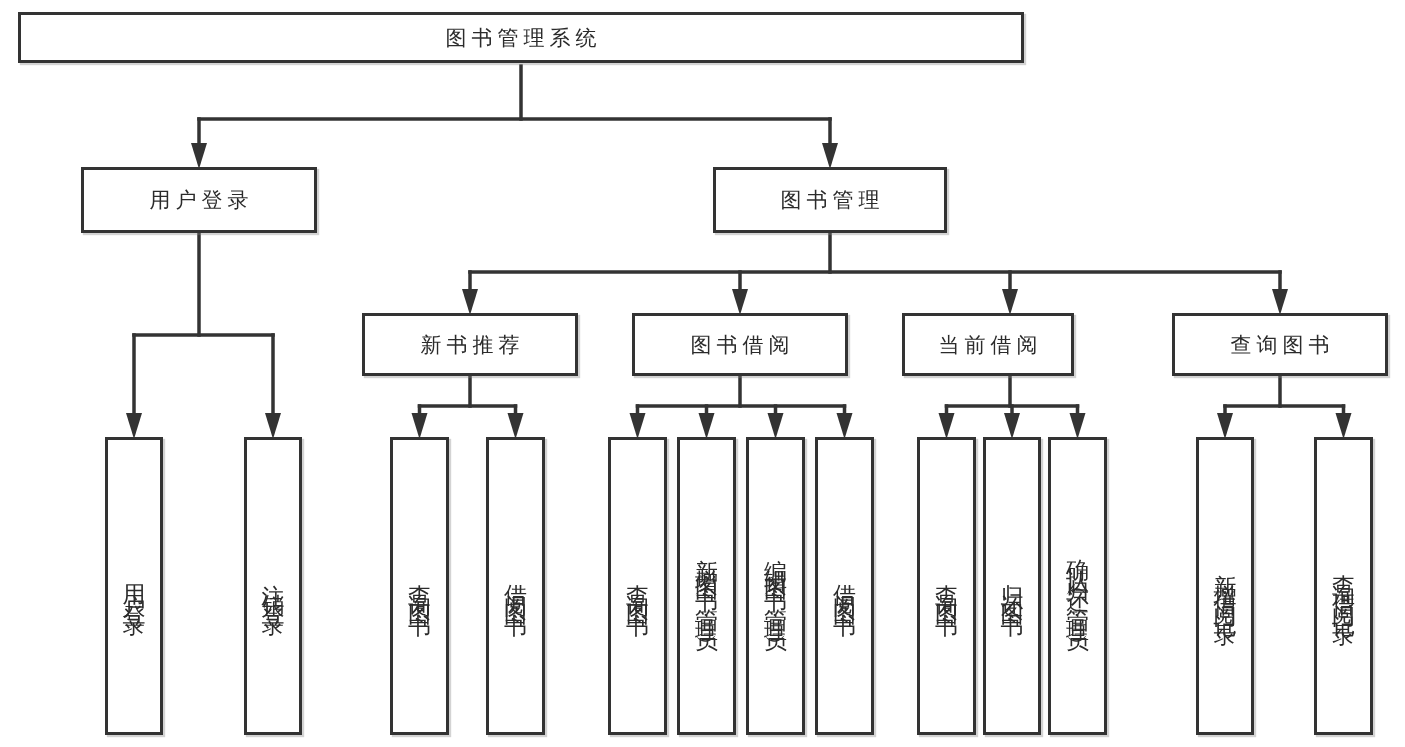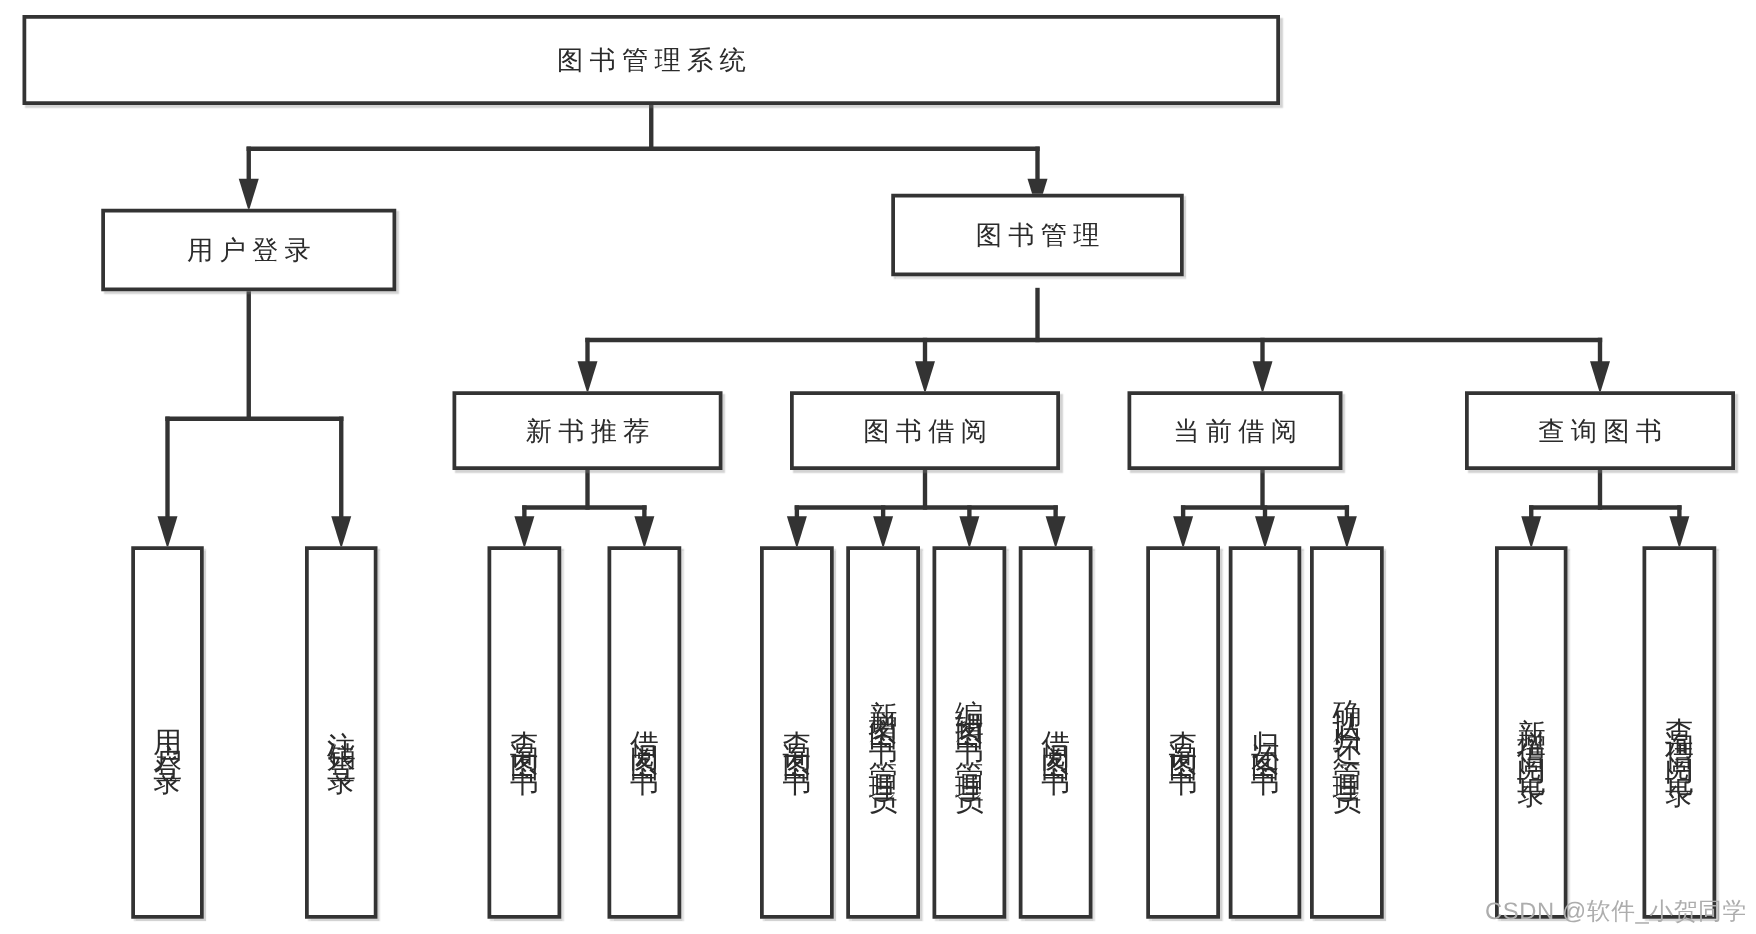--- a/index.html
+++ b/index.html
@@ -81,33 +81,33 @@
       <line x1="1280" y1="272" x2="1280" y2="295" stroke="#333333" stroke-width="3.5" stroke-linecap="square"></line>
       <polygon points="1280,315 1272,289 1288,289" fill="#333333"></polygon>
       <line x1="1280" y1="375" x2="1280" y2="406" stroke="#333333" stroke-width="3.5" stroke-linecap="square"></line>
       <line x1="1225" y1="406" x2="1343.5" y2="406" stroke="#333333" stroke-width="3.5" stroke-linecap="square"></line>
       <line x1="1225" y1="406" x2="1225" y2="419" stroke="#333333" stroke-width="3.5" stroke-linecap="square"></line>
       <polygon points="1225,439 1217,413 1233,413" fill="#333333"></polygon>
       <line x1="1343.5" y1="406" x2="1343.5" y2="419" stroke="#333333" stroke-width="3.5" stroke-linecap="square"></line>
       <polygon points="1343.5,439 1335.5,413 1351.5,413" fill="#333333"></polygon>
     </svg>
   <div id="nodes">
-      <div class="box" style="left: 18px; top: 12px; width: 1006px; height: 72px;">
+      <div class="box" style="left: 18px; top: 12px; width: 1006px; height: 51px;">
         <span class="h-label">图书管理系统</span>
       </div>
       <div class="box" style="left: 81px; top: 167px; width: 236px; height: 66px;">
         <span class="h-label">用户登录</span>
       </div>
       <div class="box" style="left: 105px; top: 437px; width: 58px; height: 298px;">
         <span class="v-label">用户登录</span>
       </div>
       <div class="box" style="left: 244px; top: 437px; width: 58px; height: 298px;">
         <span class="v-label">注销登录</span>
       </div>
-      <div class="box" style="left: 713px; top: 155px; width: 234px; height: 66px;">
+      <div class="box" style="left: 713px; top: 167px; width: 234px; height: 66px;">
         <span class="h-label">图书管理</span>
       </div>
       <div class="box" style="left: 362px; top: 313px; width: 216px; height: 63px;">
         <span class="h-label">新书推荐</span>
       </div>
       <div class="box" style="left: 390px; top: 437px; width: 59px; height: 298px;">
         <span class="v-label">查询图书</span>
       </div>
       <div class="box" style="left: 486px; top: 437px; width: 59px; height: 298px;">
         <span class="v-label">借阅图书</span>
@@ -142,14 +142,13 @@
       <div class="box" style="left: 1172px; top: 313px; width: 216px; height: 63px;">
         <span class="h-label">查询图书</span>
       </div>
       <div class="box" style="left: 1196px; top: 437px; width: 58px; height: 298px;">
         <span class="v-label">新增借阅记录</span>
       </div>
       <div class="box" style="left: 1314px; top: 437px; width: 59px; height: 298px;">
         <span class="v-label">查询借阅记录</span>
       </div>
     </div>
-  <div class="watermark">CSDN @软件_小贺同学</div>
 </div>
 
 </body></html>

